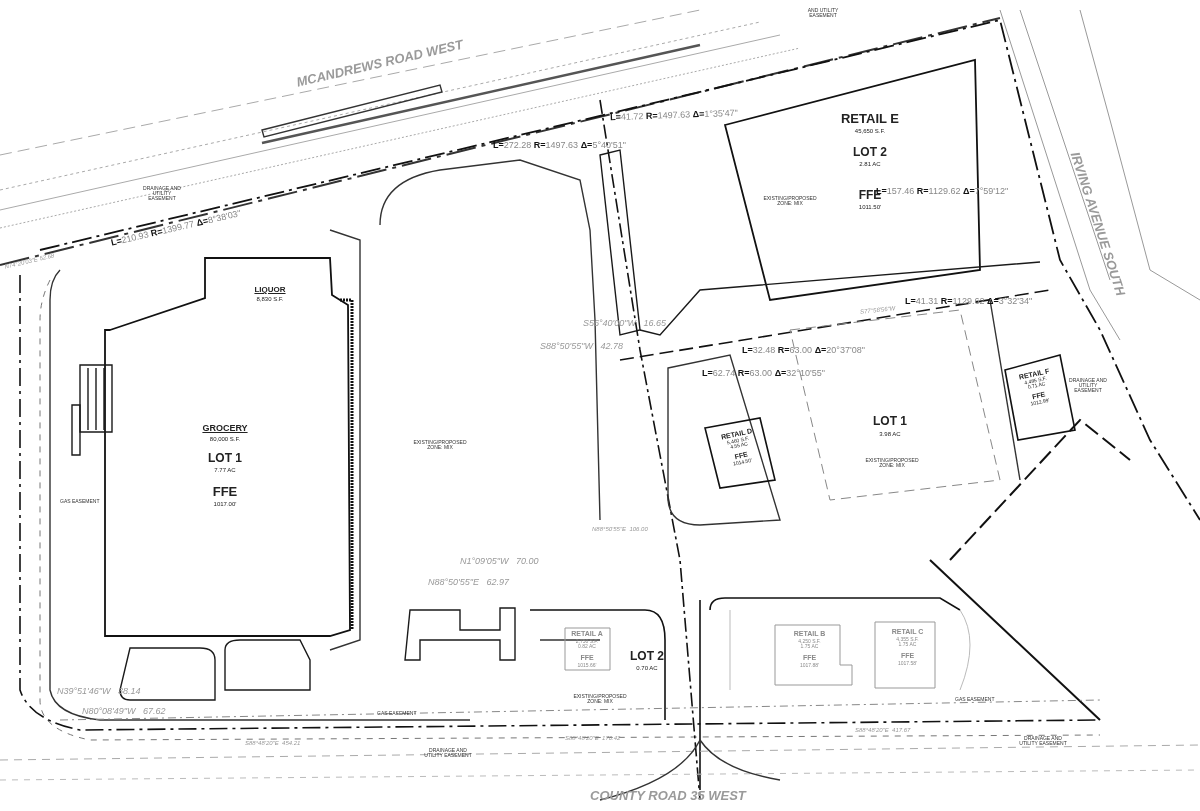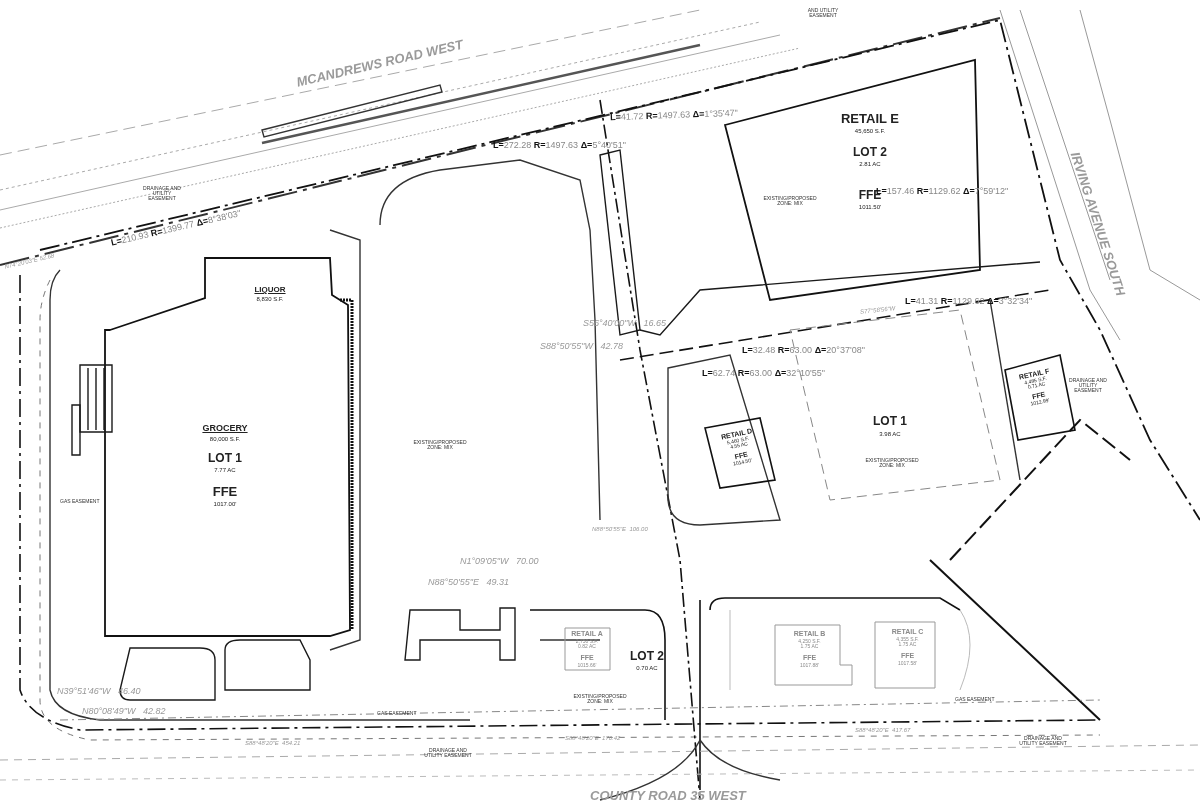--- a/index.html
+++ b/index.html
@@ -186,23 +186,23 @@
 <div class="curve" style="left:876px;top:186px;"><b>L=</b><span>157.46</span> <b>R=</b><span>1129.62</span> <b>Δ=</b><span>7°59'12"</span></div>
 <div class="curve" style="left:905px;top:296px;"><b>L=</b><span>41.31</span> <b>R=</b><span>1129.62</span> <b>Δ=</b><span>3°32'34"</span></div>
 <div class="curve" style="left:742px;top:345px;"><b>L=</b><span>32.48</span> <b>R=</b><span>63.00</span> <b>Δ=</b><span>20°37'08"</span></div>
 <div class="curve" style="left:702px;top:368px;"><b>L=</b><span>62.74</span> <b>R=</b><span>63.00</span> <b>Δ=</b><span>32°10'55"</span></div>
 <div class="curve" style="left:110px;top:238px;transform:rotate(-13deg);transform-origin:left top;"><b>L=</b><span>210.93</span> <b>R=</b><span>1399.77</span> <b>Δ=</b><span>8°38'03"</span></div>
 
 <div class="bearing" style="left:583px;top:318px;"><span>S56°40'00"W</span>&nbsp;&nbsp;&nbsp;<span>16.65</span></div>
 <div class="bearing" style="left:540px;top:341px;"><span>S88°50'55"W</span>&nbsp;&nbsp;&nbsp;<span>42.78</span></div>
 <div class="bearing" style="left:592px;top:526px;font-size:6px;"><span>N88°50'55"E</span>&nbsp;&nbsp;<span>106.00</span></div>
 <div class="bearing" style="left:460px;top:556px;"><span>N1°09'05"W</span>&nbsp;&nbsp;&nbsp;<span>70.00</span></div>
-<div class="bearing" style="left:428px;top:577px;"><span>N88°50'55"E</span>&nbsp;&nbsp;&nbsp;<span>49.31</span></div>
-<div class="bearing" style="left:57px;top:686px;"><span>N39°51'46"W</span>&nbsp;&nbsp;&nbsp;<span>46.40</span></div>
-<div class="bearing" style="left:82px;top:706px;"><span>N80°08'49"W</span>&nbsp;&nbsp;&nbsp;<span>42.82</span></div>
+<div class="bearing" style="left:428px;top:577px;"><span>N88°50'55"E</span>&nbsp;&nbsp;&nbsp;<span>62.97</span></div>
+<div class="bearing" style="left:57px;top:686px;"><span>N39°51'46"W</span>&nbsp;&nbsp;&nbsp;<span>38.14</span></div>
+<div class="bearing" style="left:82px;top:706px;"><span>N80°08'49"W</span>&nbsp;&nbsp;&nbsp;<span>67.62</span></div>
 <div class="bearing" style="left:245px;top:740px;font-size:6px;"><span>S88°48'20"E</span>&nbsp;&nbsp;<span>454.21</span></div>
 <div class="bearing" style="left:565px;top:735px;font-size:6px;"><span>S88°48'20"E</span>&nbsp;&nbsp;<span>170.42</span></div>
 <div class="bearing" style="left:855px;top:727px;font-size:6px;"><span>S88°48'20"E</span>&nbsp;&nbsp;<span>417.67</span></div>
 <div class="bearing" style="left:4px;top:258px;font-size:6px;transform:rotate(-13deg);"><span>N74°20'03"E</span>&nbsp;<span>52.68</span></div>
 <div class="bearing" style="left:860px;top:307px;font-size:6px;transform:rotate(-6deg);"><span>S77°58'56"W</span></div>
 
 <div class="lbl tiny" style="left:142px;top:186px;width:40px;white-space:normal;">DRAINAGE AND UTILITY EASEMENT</div>
 <div class="lbl tiny" style="left:1068px;top:378px;width:40px;white-space:normal;">DRAINAGE AND UTILITY EASEMENT</div>
 <div class="lbl tiny" style="left:803px;top:8px;width:40px;white-space:normal;">AND UTILITY EASEMENT</div>
 <div class="lbl tiny" style="left:423px;top:748px;width:50px;white-space:normal;">DRAINAGE AND UTILITY EASEMENT</div>

